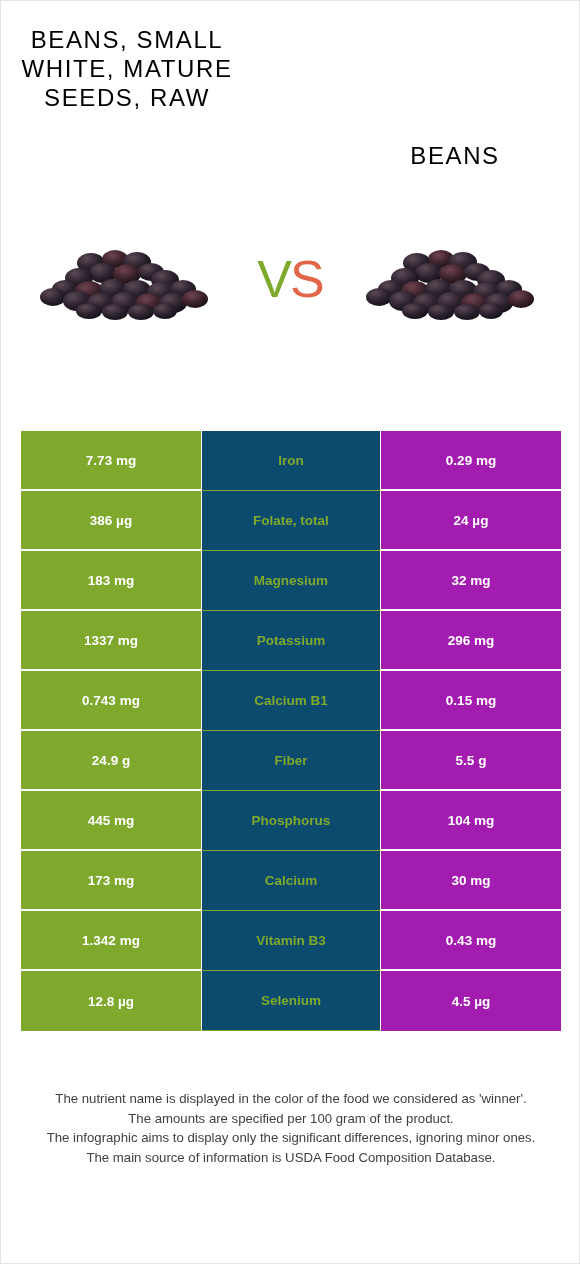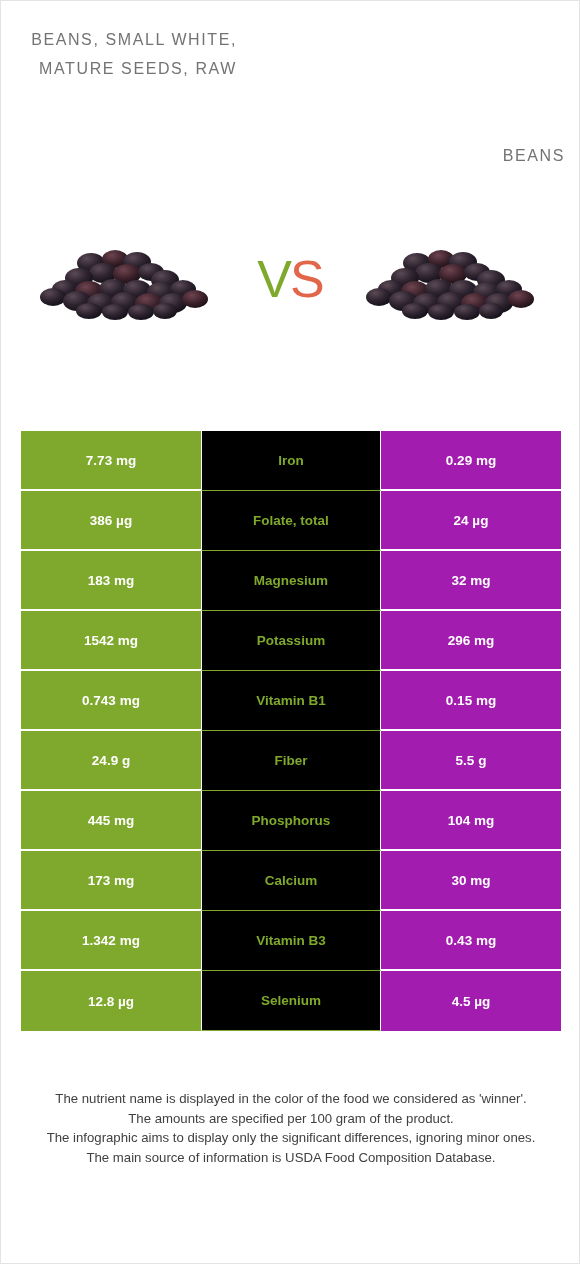--- a/index.html
+++ b/index.html
@@ -17,26 +17,26 @@
     border: 1px solid #e3e3e3;
   }
 
   
   .titles {
     position: relative;
     height: 210px;
   }
   .title {
     position: absolute;
-    text-align: right;
+    text-align: center;
     font-weight: 300;
-    font-size: 16px;
+    font-size: 24px;
     line-height: 29px;
     letter-spacing: 1.6px;
-    color: #737373;
+    color: #000000;
     text-transform: uppercase;
   }
   .title-left {
     left: 16px;
     top: 24px;
     width: 220px;
   }
   .title-right {
     left: 344px;
     top: 140px;
@@ -93,21 +93,21 @@
   }
   .cell-left {
     width: 180px;
     background: #7FA92C;
     color: #ffffff;
     font-weight: bold;
     border-bottom: 2px solid #ffffff;
   }
   .cell-mid {
     width: 180px;
-    background: #000000;
+    background: #0c4a6e;
     font-weight: bold;
     border-bottom: 1px solid #7FA92C;
     border-left: 1px solid #ffffff;
     border-right: 1px solid #ffffff;
   }
   .cell-mid.win-left  { color: #7FA92C; }
   .cell-right {
     width: 180px;
     background: #a21caf;
     color: #ffffff;
@@ -239,27 +239,27 @@
       <div class="cell cell-left">386 µg</div>
       <div class="cell cell-mid win-left">Folate, total</div>
       <div class="cell cell-right">24 µg</div>
     </div>
     <div class="row">
       <div class="cell cell-left">183 mg</div>
       <div class="cell cell-mid win-left">Magnesium</div>
       <div class="cell cell-right">32 mg</div>
     </div>
     <div class="row">
-      <div class="cell cell-left">1542 mg</div>
+      <div class="cell cell-left">1337 mg</div>
       <div class="cell cell-mid win-left">Potassium</div>
       <div class="cell cell-right">296 mg</div>
     </div>
     <div class="row">
       <div class="cell cell-left">0.743 mg</div>
-      <div class="cell cell-mid win-left">Vitamin B1</div>
+      <div class="cell cell-mid win-left">Calcium B1</div>
       <div class="cell cell-right">0.15 mg</div>
     </div>
     <div class="row">
       <div class="cell cell-left">24.9 g</div>
       <div class="cell cell-mid win-left">Fiber</div>
       <div class="cell cell-right">5.5 g</div>
     </div>
     <div class="row">
       <div class="cell cell-left">445 mg</div>
       <div class="cell cell-mid win-left">Phosphorus</div>

